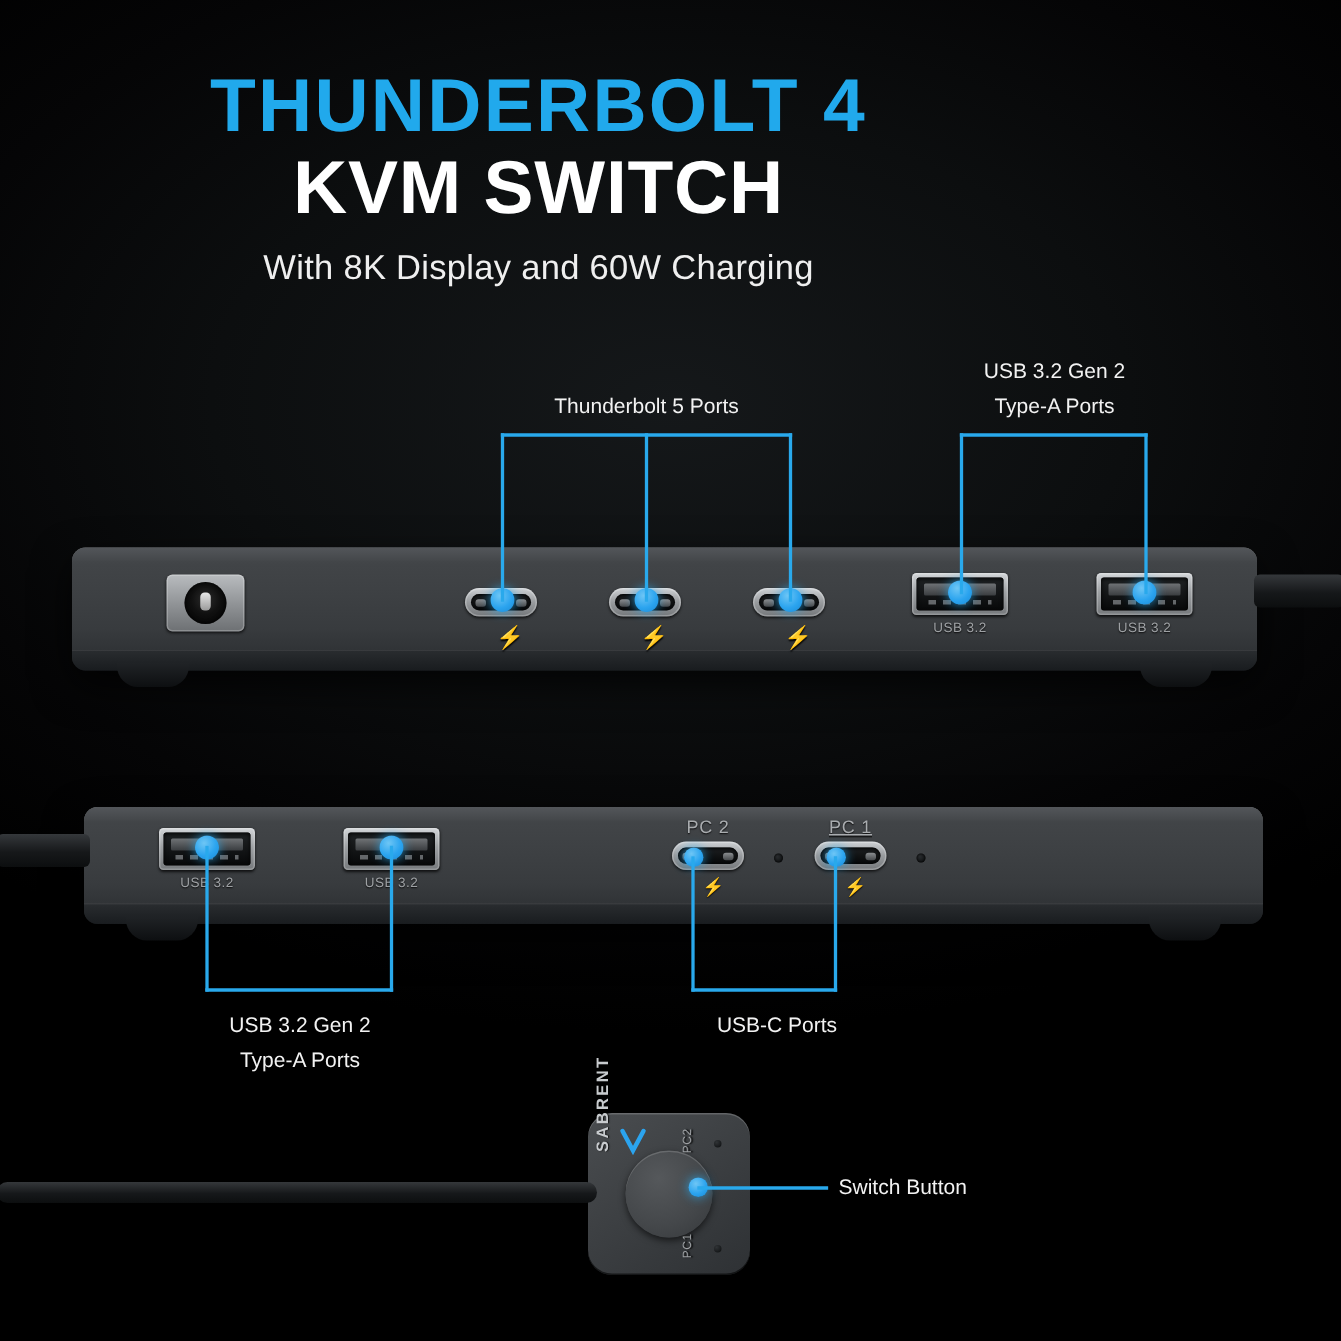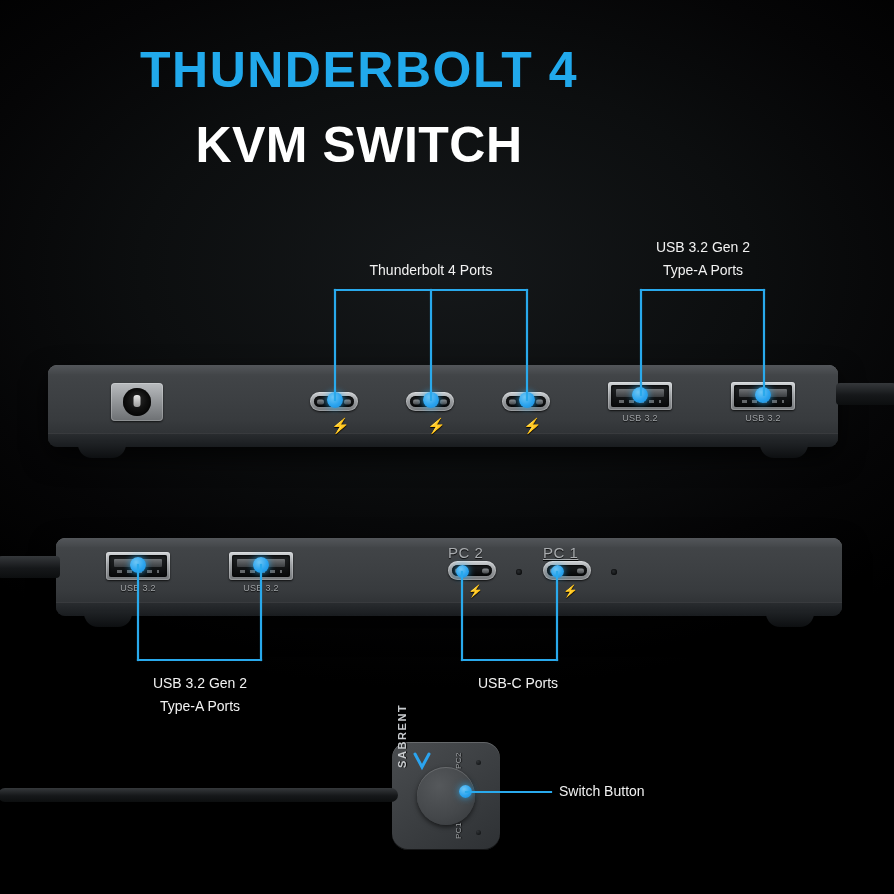--- a/index.html
+++ b/index.html
@@ -18,21 +18,21 @@
   }
 
   
   .headline{position:absolute;left:0;width:718px;text-align:center;}
   .h-tb{
     top:44px;font-size:50px;font-weight:bold;letter-spacing:1.5px;
     color:#21a9ec;line-height:1.04;
   }
   .h-kvm{
     top:99px;font-size:50px;font-weight:bold;letter-spacing:0.5px;
-    color:#ffffff;line-height:1.04;margin-top:20px;
+    color:#ffffff;line-height:1.04;
   }
   .h-sub{
     top:165px;font-size:23px;font-weight:normal;color:#efefef;letter-spacing:0.2px;
   }
 
   
   .callout{
     position:absolute;color:#f2f2f2;font-size:14px;line-height:23px;
     text-align:center;white-space:pre-line;
   }
@@ -138,22 +138,22 @@
   .usbport i:after{ 
     content:"";position:absolute;left:8px;right:8px;bottom:4px;height:3px;
     background:repeating-linear-gradient(to right,#64676a 0 5px, transparent 5px 10px);
   }
 
   .portlabel{
     position:absolute;color:#9ea1a4;font-size:9px;letter-spacing:.3px;
     text-align:center;white-space:nowrap;text-shadow:0 1px 1px rgba(0,0,0,.85);
   }
   .pclabel{
-    position:absolute;color:#a9acaf;font-size:15px;letter-spacing:.5px;
-    text-align:left;white-space:nowrap;text-shadow:0 1px 1px rgba(0,0,0,.85);
+    position:absolute;color:#a9acaf;font-size:12px;letter-spacing:.5px;
+    text-align:center;white-space:nowrap;text-shadow:0 1px 1px rgba(0,0,0,.85);
   }
   .led{
     position:absolute;width:6px;height:6px;border-radius:50%;
     background:radial-gradient(circle at 35% 30%,#2b2e31,#0a0c0d);
     box-shadow:inset 0 0 2px #000;
   }
 
   
   #remote{position:absolute;left:392px;top:742px;width:108px;height:108px;}
   .remote-body{
@@ -195,20 +195,21 @@
   }
   .dot.sm{width:13px;height:13px;}
 </style>
 </head>
 <body>
 
 <div id="stage">
 
   <div class="headline h-tb">THUNDERBOLT 4</div>
   <div class="headline h-kvm">KVM SWITCH</div>
+  <div class="headline h-sub">With 8K Display and 60W Charging</div>
 
   <div class="device" id="top-device" style="left:48px;top:365px;width:790px;height:82px;">
     <div class="chassis"></div>
     <div class="foot" style="left:30px;"></div>
     <div class="foot" style="right:30px;"></div>
 
     <div class="port dcjack" style="left:63px;top:18px;">
         <i></i>
       </div>
 
@@ -315,21 +316,21 @@
       <path d="M138,660 L261,660"></path>
 
       <path d="M462,572 L462,660"></path>
       <path d="M557,572 L557,660"></path>
       <path d="M462,660 L557,660"></path>
 
       <path d="M466,792 L551,792"></path>
     </g>
   </svg>
 
-  <div class="callout" style="left:331px;top:259px;width:200px;">Thunderbolt 4 Ports</div>
+  <div class="callout" style="left:331px;top:259px;width:200px;">Thunderbolt 5 Ports</div>
 
   <div class="callout" style="left:613px;top:236px;width:180px;">USB 3.2 Gen 2
 Type-A Ports</div>
 
   <div class="callout" style="left:110px;top:672px;width:180px;">USB 3.2 Gen 2
 Type-A Ports</div>
 
   <div class="callout" style="left:438px;top:672px;width:160px;">USB-C Ports</div>
 
   <div class="callout" style="left:559px;top:780px;width:200px;text-align:left;">Switch Button</div>

